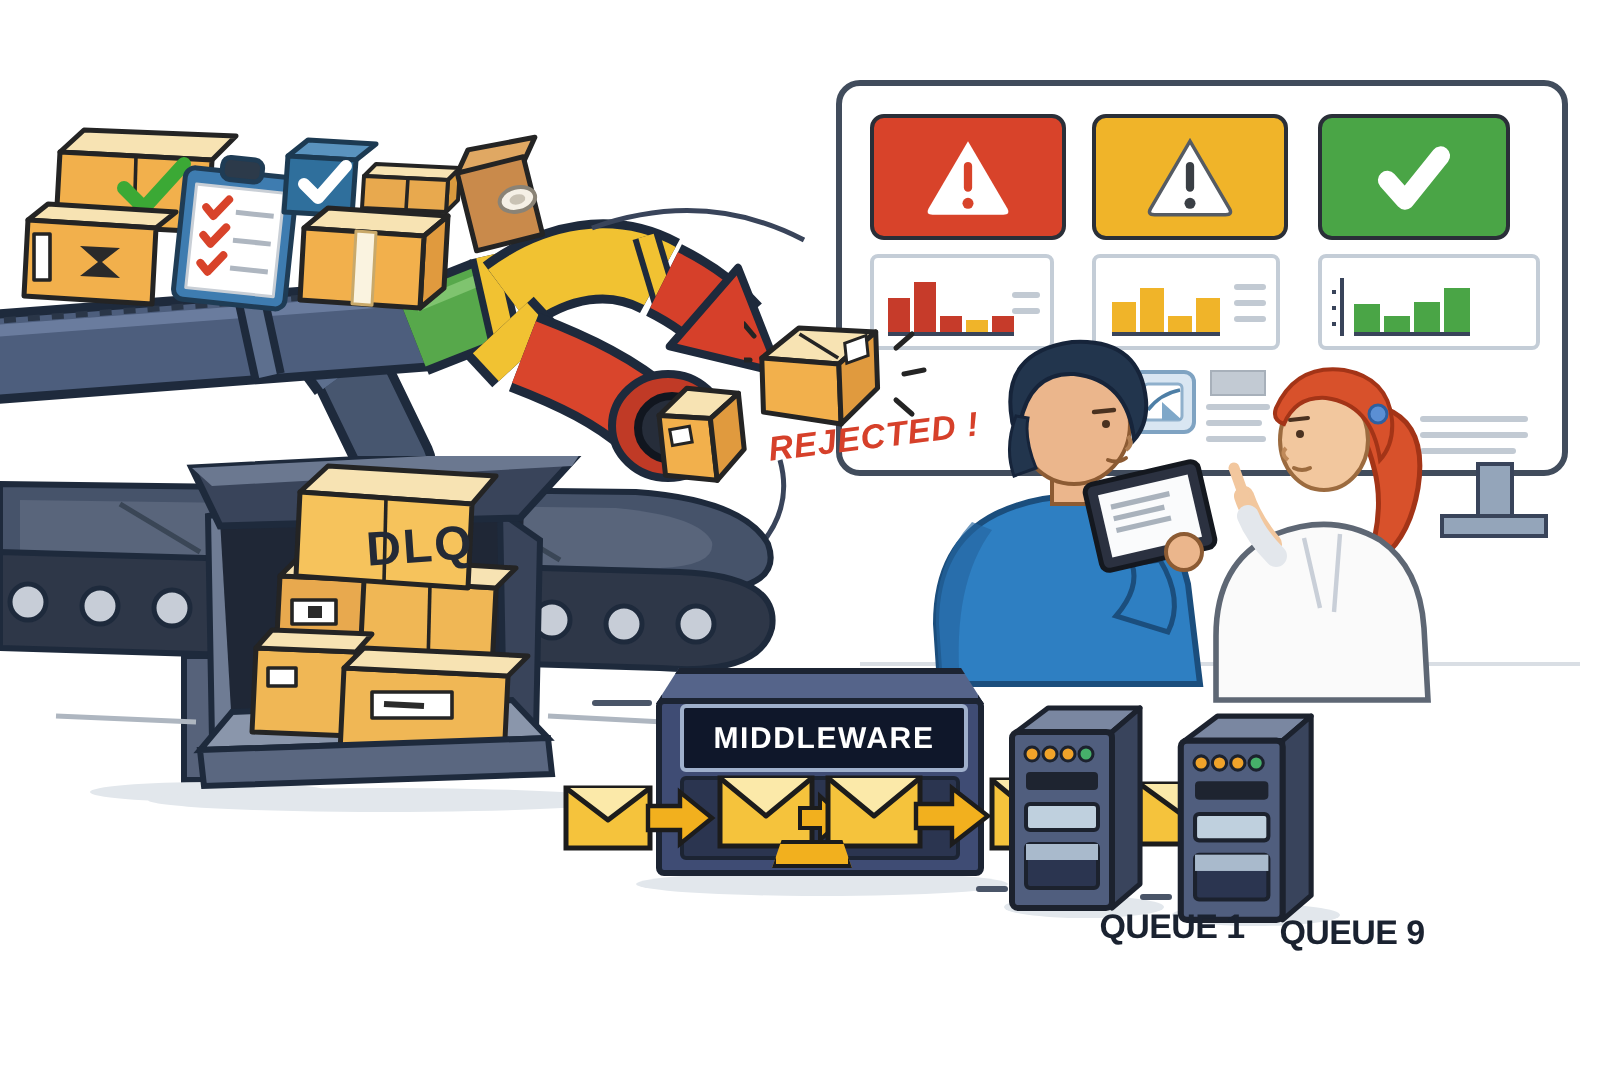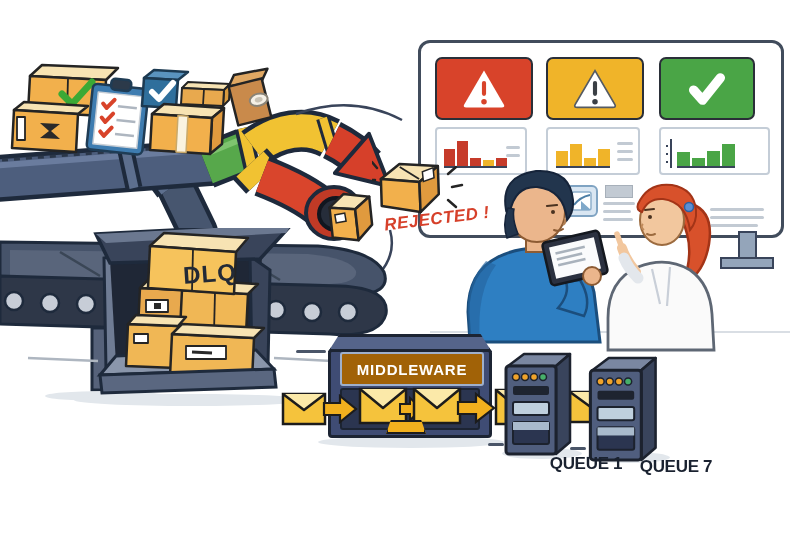--- a/index.html
+++ b/index.html
@@ -17,21 +17,21 @@
         border-bottom:2.5px solid #39445A;}
   [data-chart="0"] .bar{width:11px;}
   [data-chart="1"] .bar{width:12px;}
   [data-chart="2"] .bar{width:13px;}
   
   .lbl-rejected{position:absolute;left:376px;top:209px;width:122px;color:#D6402A;
     font-size:17px;font-weight:800;font-style:italic;letter-spacing:.5px;
     transform:rotate(-7deg);text-align:center;}
   .lbl-dlq{position:absolute;left:178px;top:260px;width:64px;color:#232A36;
     font-size:24px;font-weight:800;letter-spacing:1px;transform:rotate(-4deg);text-align:center;}
-  .lbl-mw{position:absolute;left:340px;top:352px;width:140px;height:30px;background:#a16207;
+  .lbl-mw{position:absolute;left:340px;top:352px;width:140px;height:30px;background:#0f172a;
     border:2px solid #9FB0CC;border-radius:3px;color:#fff;font-size:15px;font-weight:800;
     letter-spacing:.8px;display:flex;align-items:center;justify-content:center;}
   .lbl-q{position:absolute;color:#1A2230;font-size:17px;font-weight:800;letter-spacing:-.3px;text-align:center;margin-left:48px;}
   
   .mw-lid{position:absolute;left:328px;top:334px;width:164px;height:18px;background:#55648A;
     border:3px solid #1C2433;clip-path:polygon(7% 0,93% 0,100% 100%,0 100%);box-sizing:border-box;}
   .mw-box{position:absolute;left:328px;top:349px;width:164px;height:89px;background:#3F4C74;
     border:3px solid #1C2433;border-radius:4px;box-sizing:border-box;}
   .mw-inner{position:absolute;left:340px;top:388px;width:140px;height:42px;background:#2B3550;
     border:2px solid #1C2433;border-radius:3px;box-sizing:border-box;}
@@ -420,15 +420,15 @@
     <circle cx="21" cy="27" r="3.5" fill="#F0A32A" stroke="#1C222E" stroke-width="1.5"></circle>
     <circle cx="30" cy="27" r="3.5" fill="#F0A32A" stroke="#1C222E" stroke-width="1.5"></circle>
     <circle cx="39" cy="27" r="3.5" fill="#46B06A" stroke="#1C222E" stroke-width="1.5"></circle>
     <rect x="9" y="36" width="36" height="9" rx="2" fill="#1E2430"></rect>
     <rect x="9" y="52" width="36" height="13" rx="2" fill="#BFD0DE" stroke="#1C222E" stroke-width="2"></rect>
     <rect x="9" y="72" width="36" height="22" rx="2" fill="#2B3550" stroke="#1C222E" stroke-width="2"></rect>
     <rect x="9" y="72" width="36" height="8" fill="#A9BACC"></rect>
   </svg>
 
   <div class="lbl-q" style="left:498px;top:454px;width:80px;">QUEUE 1</div>
-  <div class="lbl-q" style="left:586px;top:457px;width:84px;">QUEUE 7</div>
+  <div class="lbl-q" style="left:586px;top:457px;width:84px;">QUEUE 9</div>
 
 </div>
 
 </body></html>

